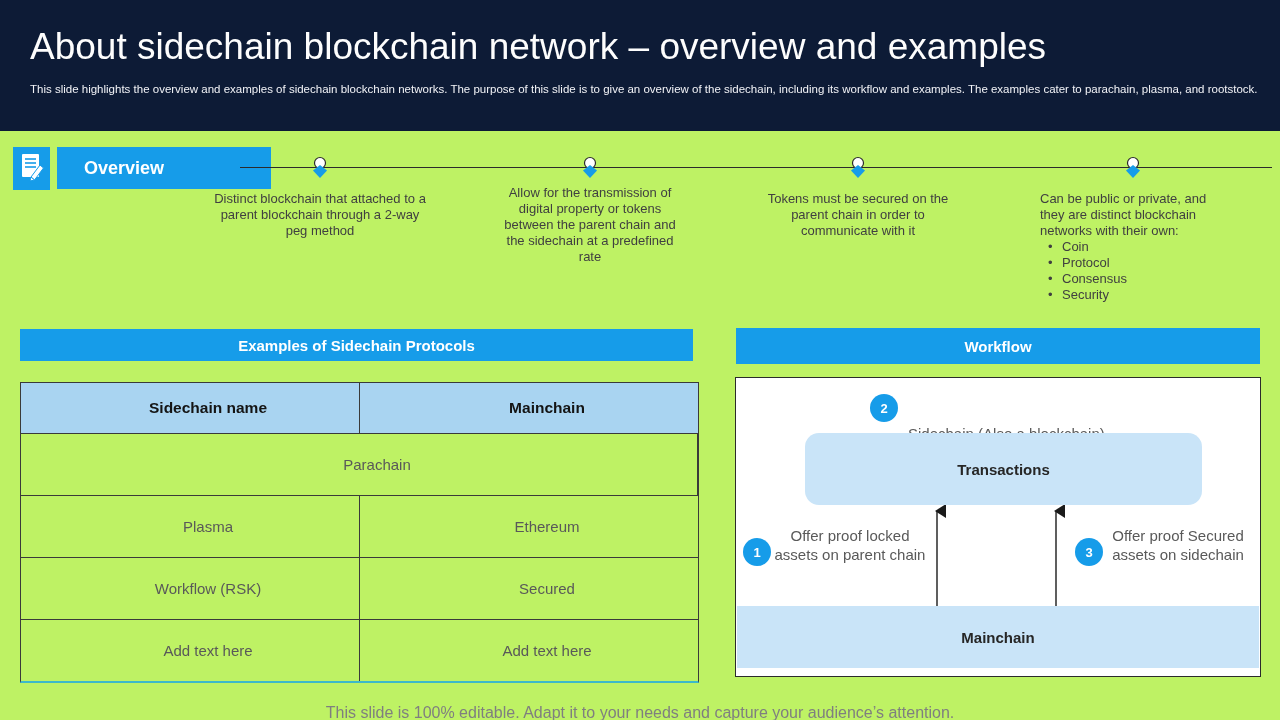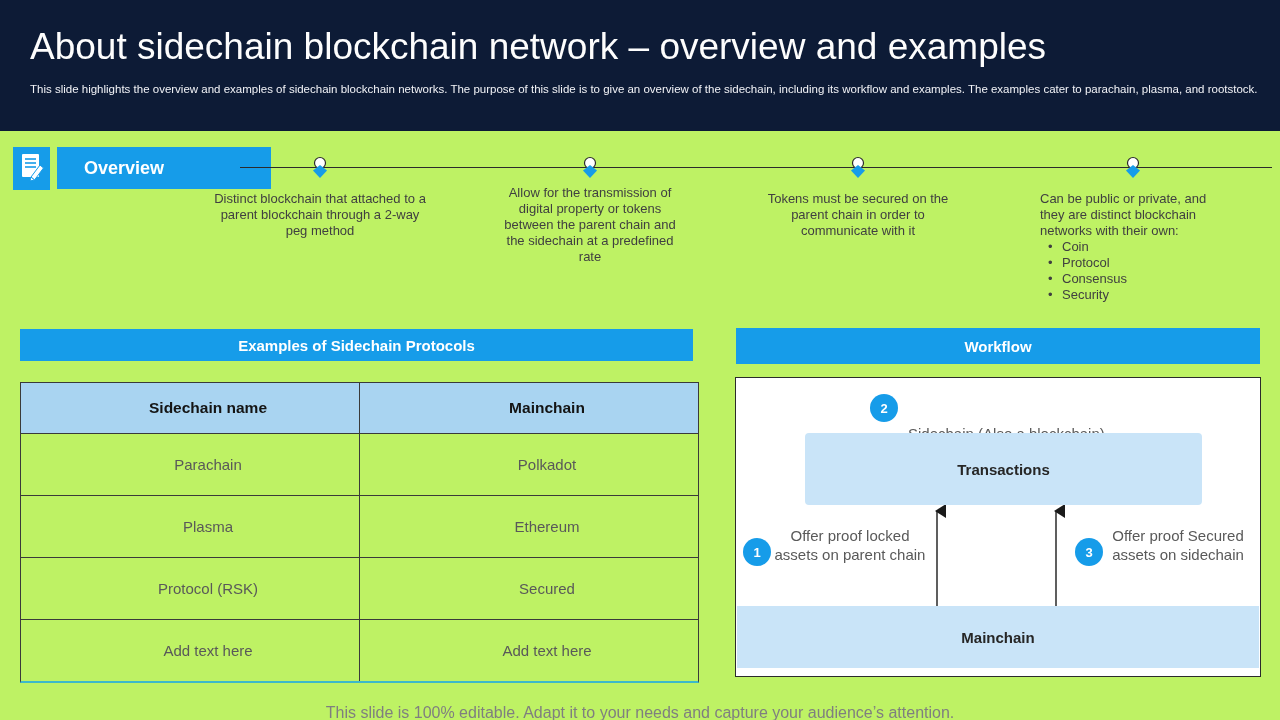--- a/index.html
+++ b/index.html
@@ -39,21 +39,21 @@
   .xtable{position:absolute;left:20px;top:382px;width:679px;border:1px solid var(--border);border-bottom:2px solid var(--teal);box-sizing:border-box;}
   .trow{display:flex;height:61px;border-top:1px solid var(--border);}
   .trow.thead{height:50px;background:var(--lightblue);border-top:none;}
   .tcell{flex:1;display:flex;align-items:center;justify-content:center;font-size:15px;color:var(--txtgray);padding-left:36px;}
   .tcell:first-child{border-right:1px solid var(--border);}
   .trow.thead .tcell{font-weight:bold;color:#141414;font-size:15.5px;}
   
   .panel{position:absolute;left:735px;top:377px;width:526px;height:300px;border:1px solid #2b2b2b;box-sizing:border-box;background:#fff;}
   .circle{position:absolute;width:28px;height:28px;border-radius:50%;background:var(--blue);color:#fff;font-weight:bold;font-size:13px;display:flex;align-items:center;justify-content:center;}
   .step2-label{position:absolute;left:172px;top:21px;font-size:15px;color:var(--txtgray);margin-top:26px;}
-  .transactions{position:absolute;left:69px;top:55px;width:397px;height:72px;background:var(--paleblue);border-radius:4px;display:flex;align-items:center;justify-content:center;font-weight:bold;font-size:15px;color:#262626;}
+  .transactions{position:absolute;left:69px;top:55px;width:397px;height:72px;background:var(--paleblue);border-radius:14px;display:flex;align-items:center;justify-content:center;font-weight:bold;font-size:15px;color:#262626;}
   .mainchain{position:absolute;left:1px;top:228px;width:522px;height:62px;background:var(--paleblue);display:flex;align-items:center;justify-content:center;font-weight:bold;font-size:15px;color:#262626;}
   .step-text{position:absolute;font-size:15px;line-height:19px;color:var(--txtgray);text-align:center;}
   .arrows{position:absolute;left:0;top:0;width:524px;height:298px;pointer-events:none;}
   
   .footer{position:absolute;left:0;top:704px;width:1280px;text-align:center;font-size:16px;color:#7f7f7f;}
 </style>
 </head>
 <body>
 
 <div class="slide">
@@ -120,28 +120,27 @@
   <div class="sec-bar examples">Examples of Sidechain Protocols</div>
   <div class="sec-bar workflow">Workflow</div>
 
   <div class="xtable">
     <div class="trow thead">
       <div class="tcell">Sidechain name</div>
       <div class="tcell">Mainchain</div>
     </div>
     <div class="trow">
       <div class="tcell">Parachain</div>
-      <div class="tcell">Polkadot</div>
     </div>
     <div class="trow">
       <div class="tcell">Plasma</div>
       <div class="tcell">Ethereum</div>
     </div>
     <div class="trow">
-      <div class="tcell">Protocol (RSK)</div>
+      <div class="tcell">Workflow (RSK)</div>
       <div class="tcell">Secured</div>
     </div>
     <div class="trow">
       <div class="tcell">Add text here</div>
       <div class="tcell">Add text here</div>
     </div>
   </div>
 
   <div class="panel">
     <svg class="arrows" viewBox="0 0 524 298">

